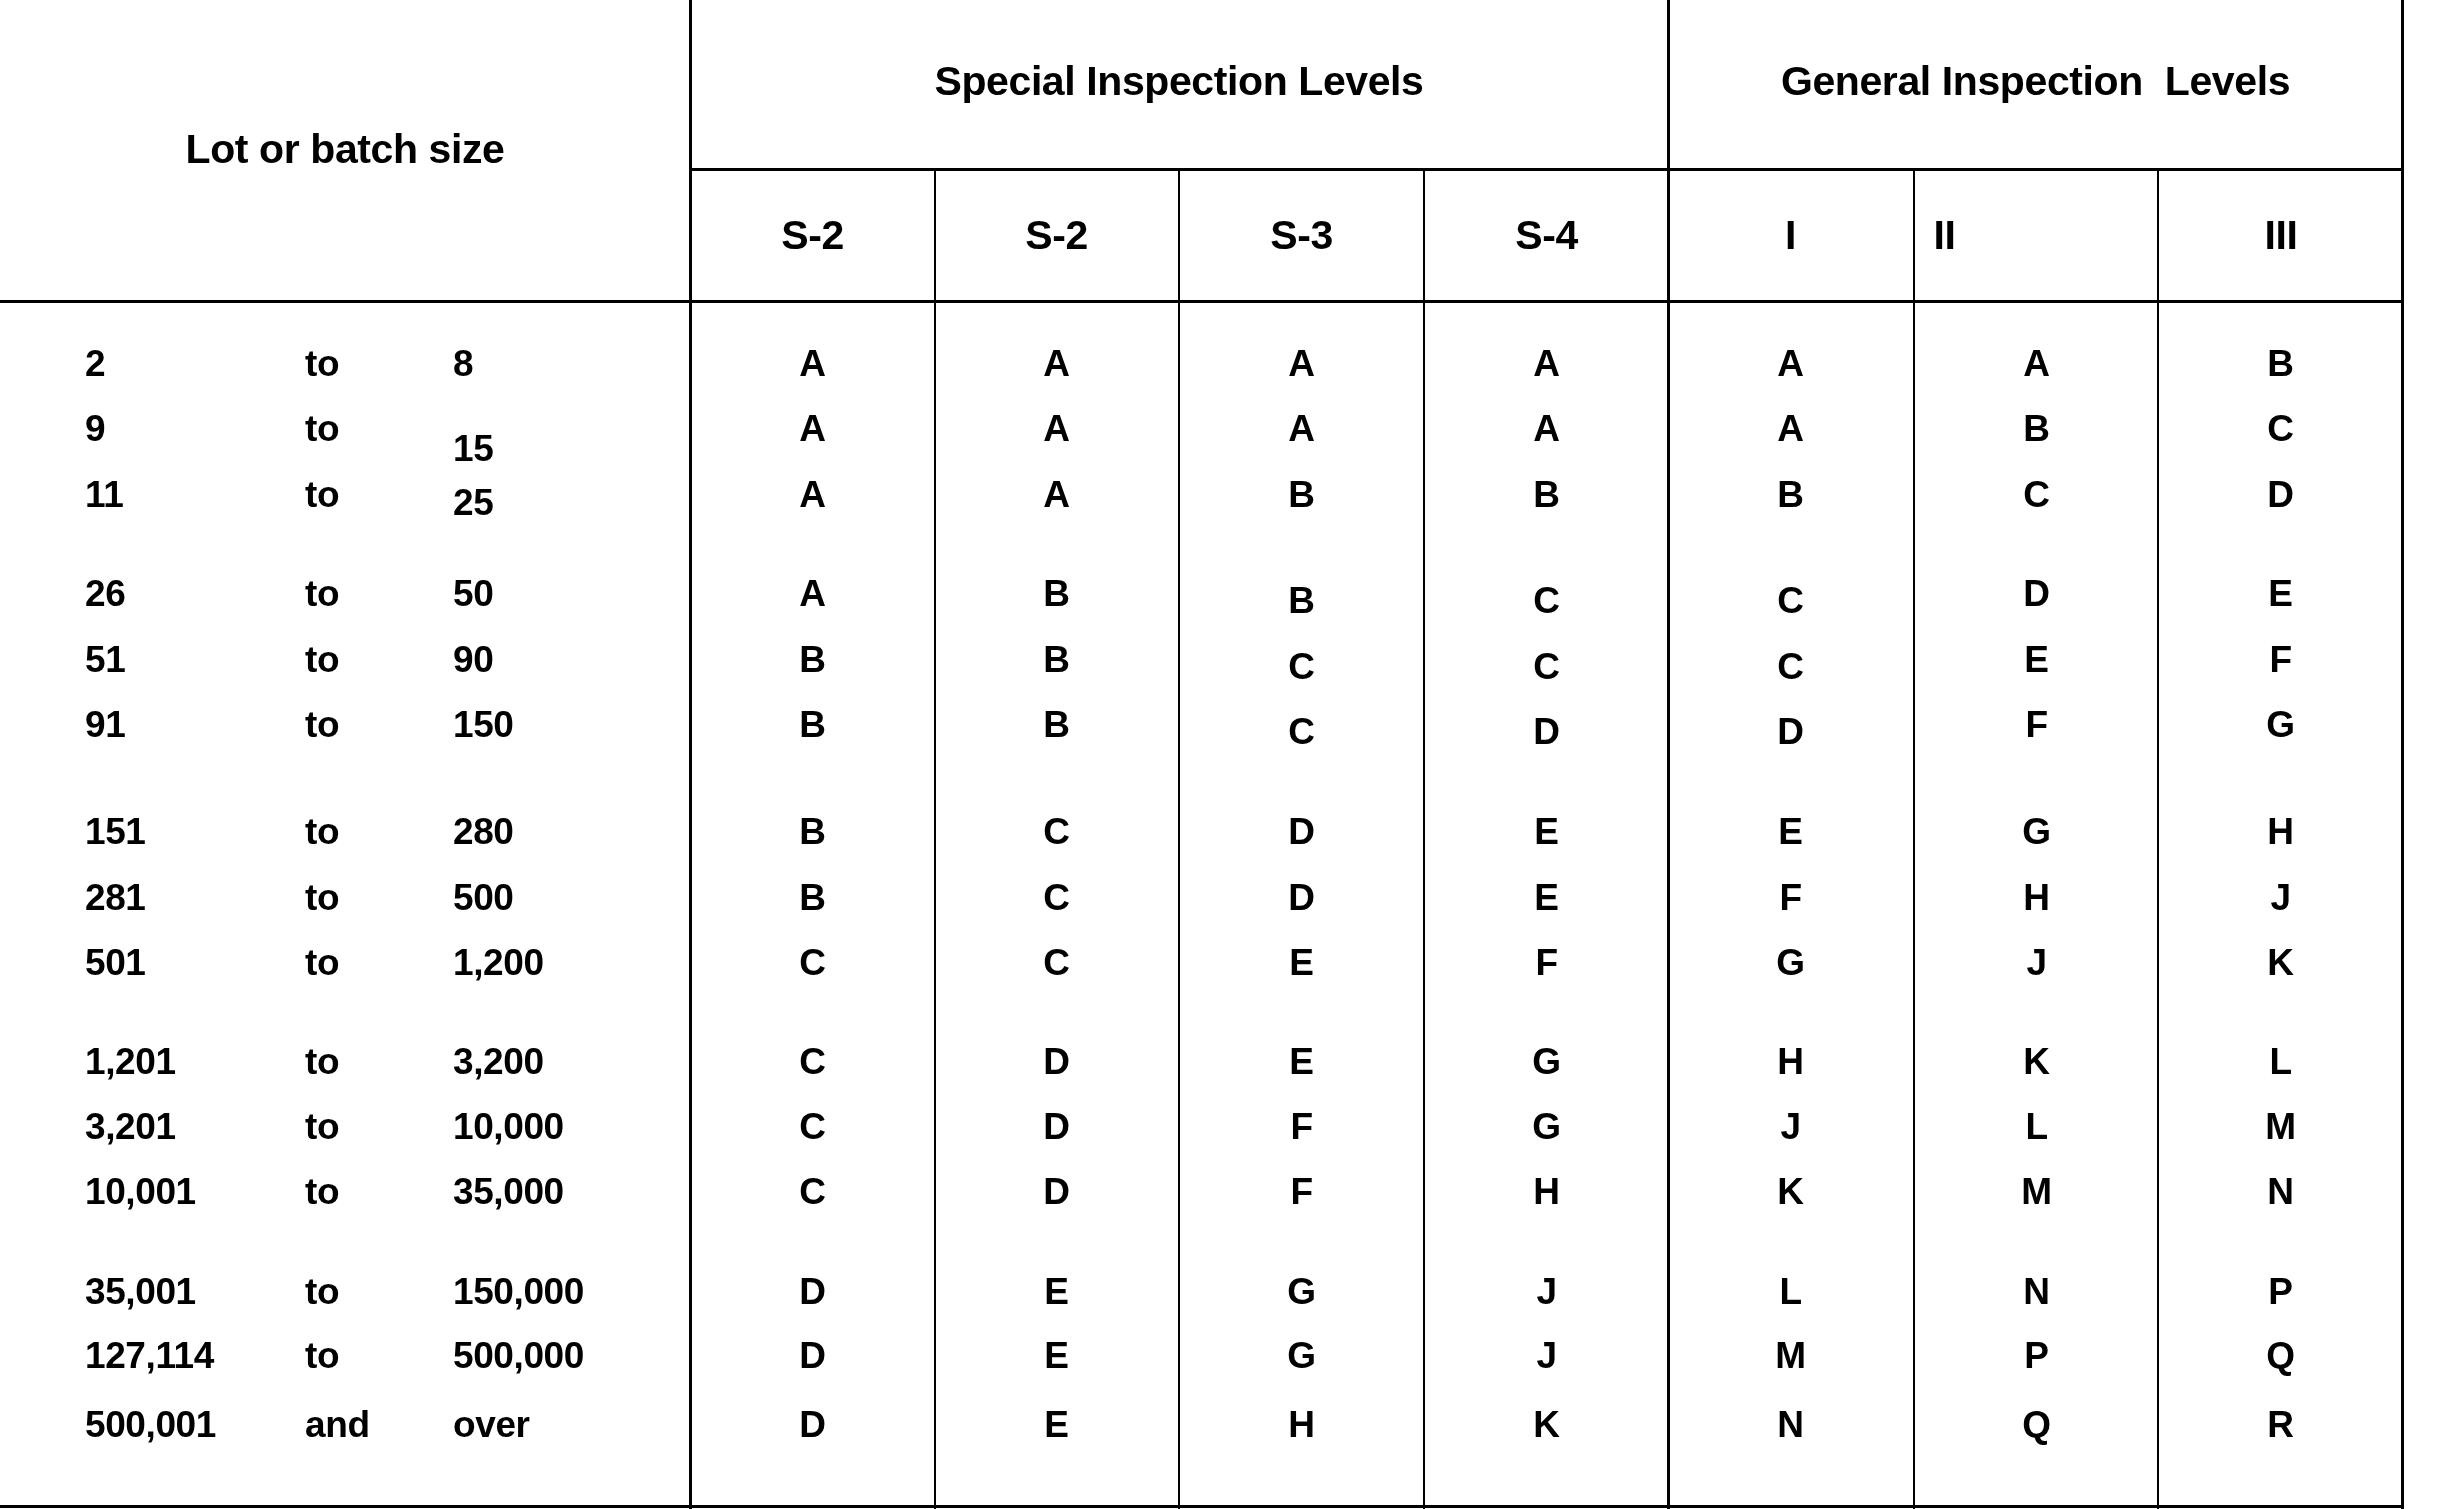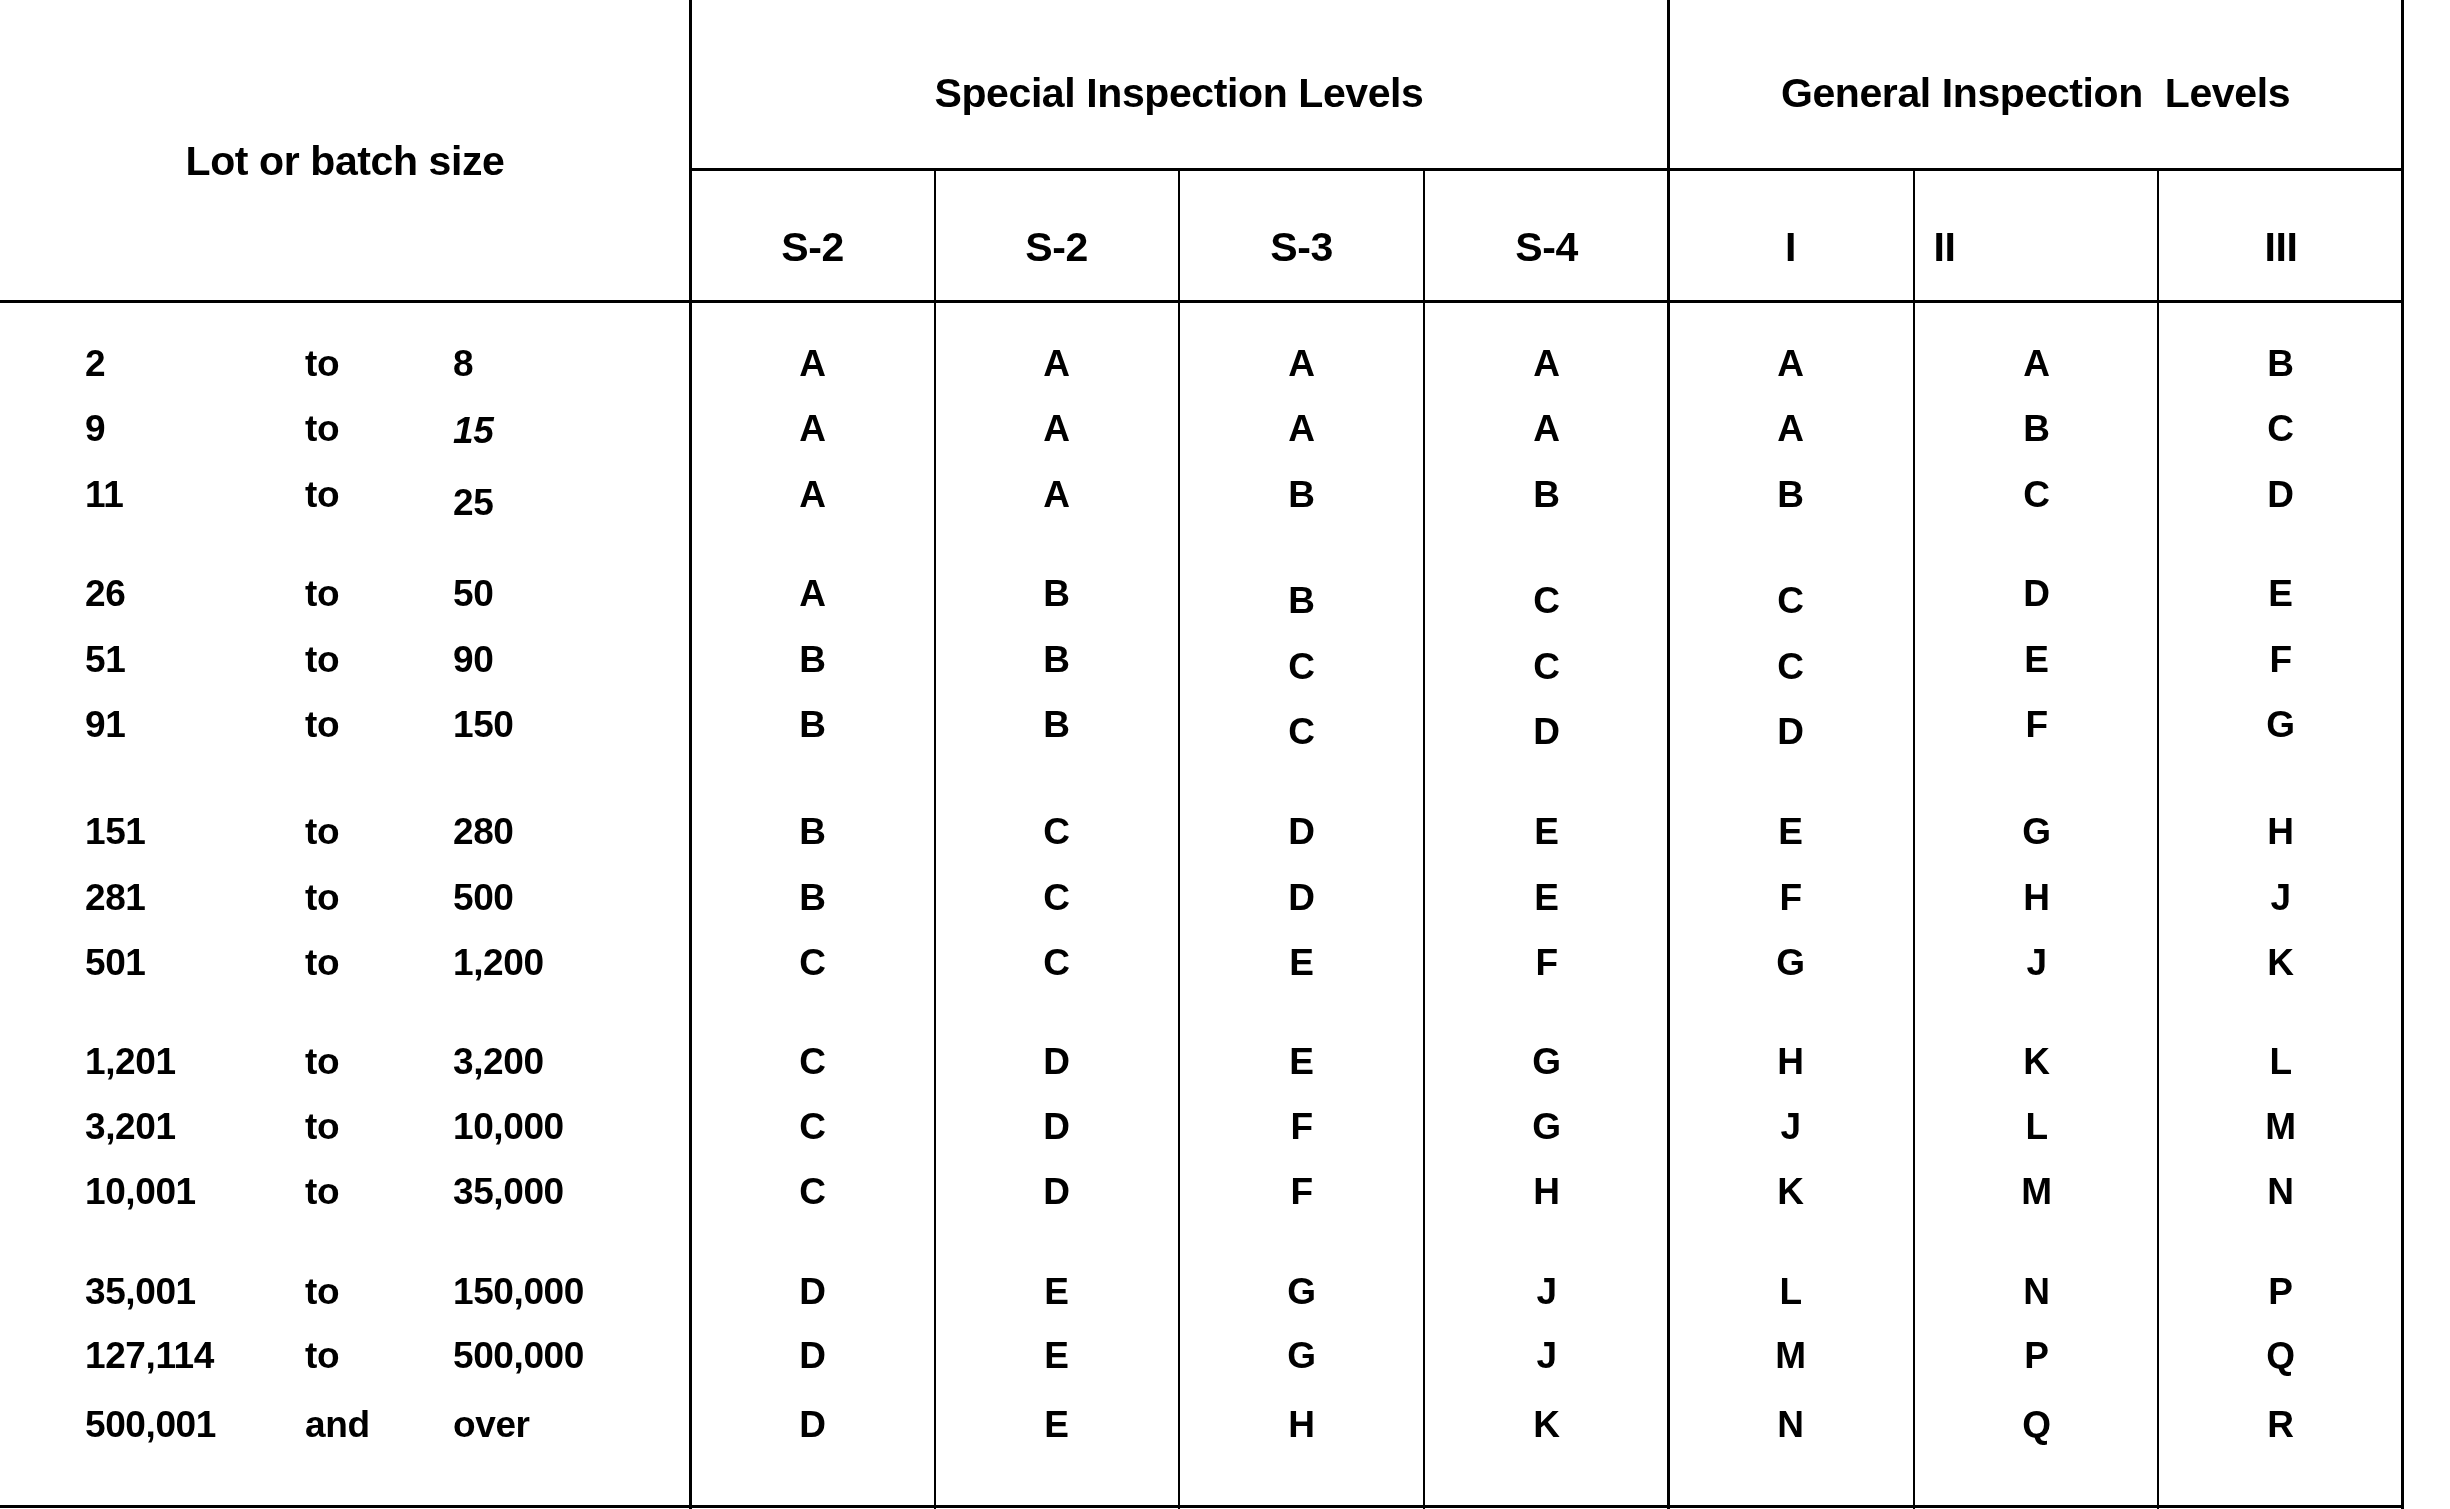--- a/index.html
+++ b/index.html
@@ -1,20 +1,20 @@
 <!DOCTYPE html>
 <html style="font-size:13.3px"><head>
 <meta charset="utf-8">
 <style>
   html, body { margin: 0; padding: 0; background: #ffffff; }
   body { width: 2450px; height: 1510px; position: relative; overflow: hidden;
          font-family: "Liberation Sans", sans-serif; font-weight: bold; color: #000000; }
   .line { position: absolute; background: #000000; }
   .hdr { position: absolute; font-size: 41px; line-height: 41px; height: 41px;
-         text-align: center; white-space: pre; letter-spacing: -0.4px; margin-top: 12px; }
+         text-align: center; white-space: pre; letter-spacing: -0.4px; }
   .cell { position: absolute; font-size: 37px; line-height: 37px; height: 37px; white-space: pre; letter-spacing: -0.4px; }
   .code { text-align: center; width: 245px; }
   .lot-from { left: 85px; }
   .lot-sep  { left: 305px; }
   .lot-to   { left: 453px; }
 </style>
 </head>
 <body>
 
 <div class="line" style="left:689px;top:0;width:2.5px;height:1510px;"></div>
@@ -47,21 +47,21 @@
     <div class="cell lot-to" style="top:345px;">8</div>
     <div class="cell code" style="left:690px;top:345px;">A</div>
     <div class="cell code" style="left:934px;top:345px;">A</div>
     <div class="cell code" style="left:1179px;top:345px;">A</div>
     <div class="cell code" style="left:1424px;top:345px;">A</div>
     <div class="cell code" style="left:1668px;top:345px;">A</div>
     <div class="cell code" style="left:1914px;top:345px;">A</div>
     <div class="cell code" style="left:2158px;top:345px;">B</div>
     <div class="cell lot-from" style="top:410px;">9</div>
     <div class="cell lot-sep" style="top:410px;">to</div>
-    <div class="cell lot-to" style="top:412px;font-style:italic;">15</div>
+    <div class="cell lot-to" style="top:430px;">15</div>
     <div class="cell code" style="left:690px;top:410px;">A</div>
     <div class="cell code" style="left:934px;top:410px;">A</div>
     <div class="cell code" style="left:1179px;top:410px;">A</div>
     <div class="cell code" style="left:1424px;top:410px;">A</div>
     <div class="cell code" style="left:1668px;top:410px;">A</div>
     <div class="cell code" style="left:1914px;top:410px;">B</div>
     <div class="cell code" style="left:2158px;top:410px;">C</div>
     <div class="cell lot-from" style="top:476px;">11</div>
     <div class="cell lot-sep" style="top:476px;">to</div>
     <div class="cell lot-to" style="top:476px;margin-top:8px;">25</div>

